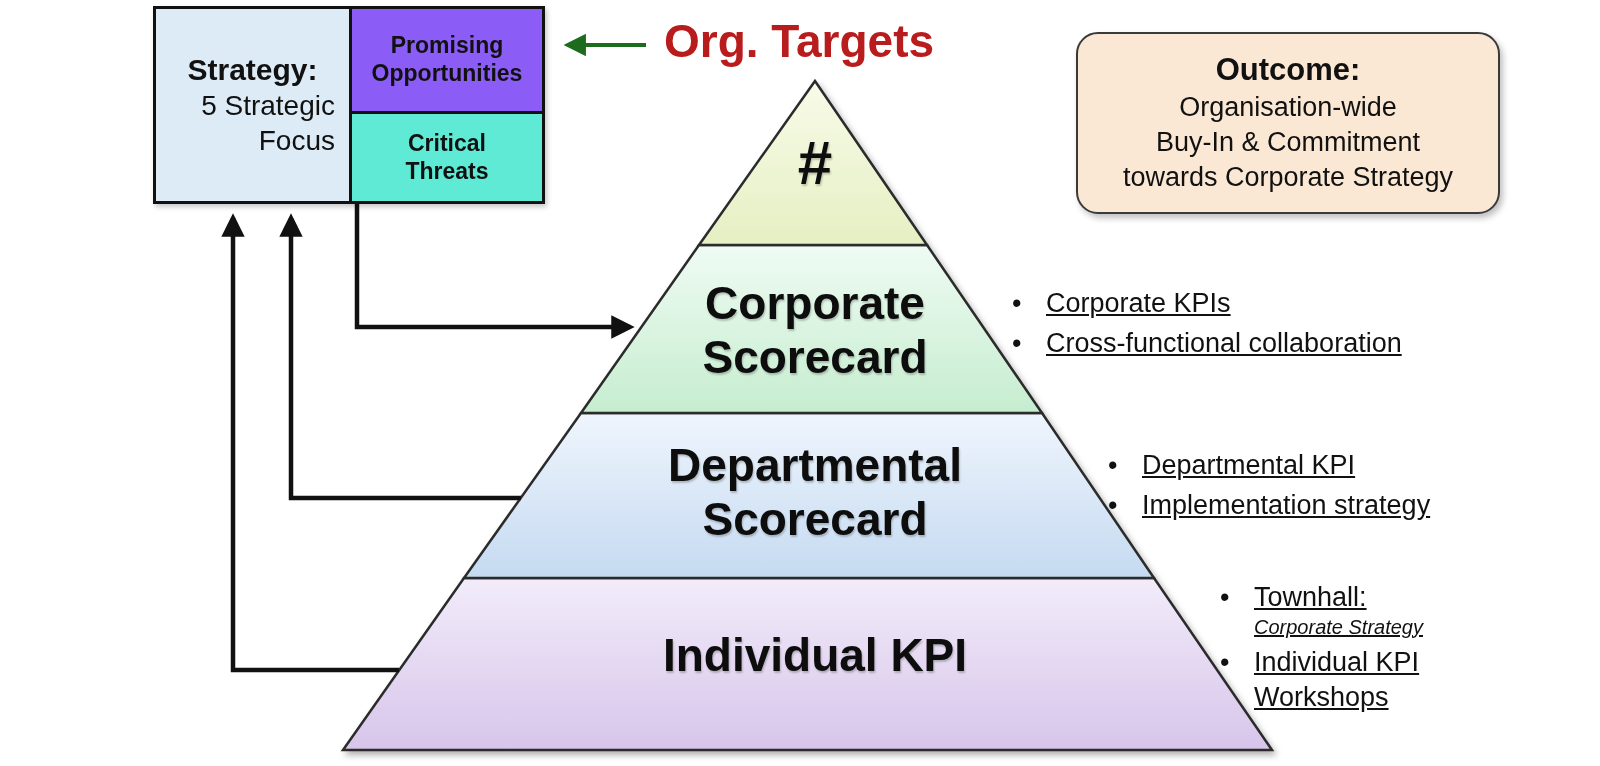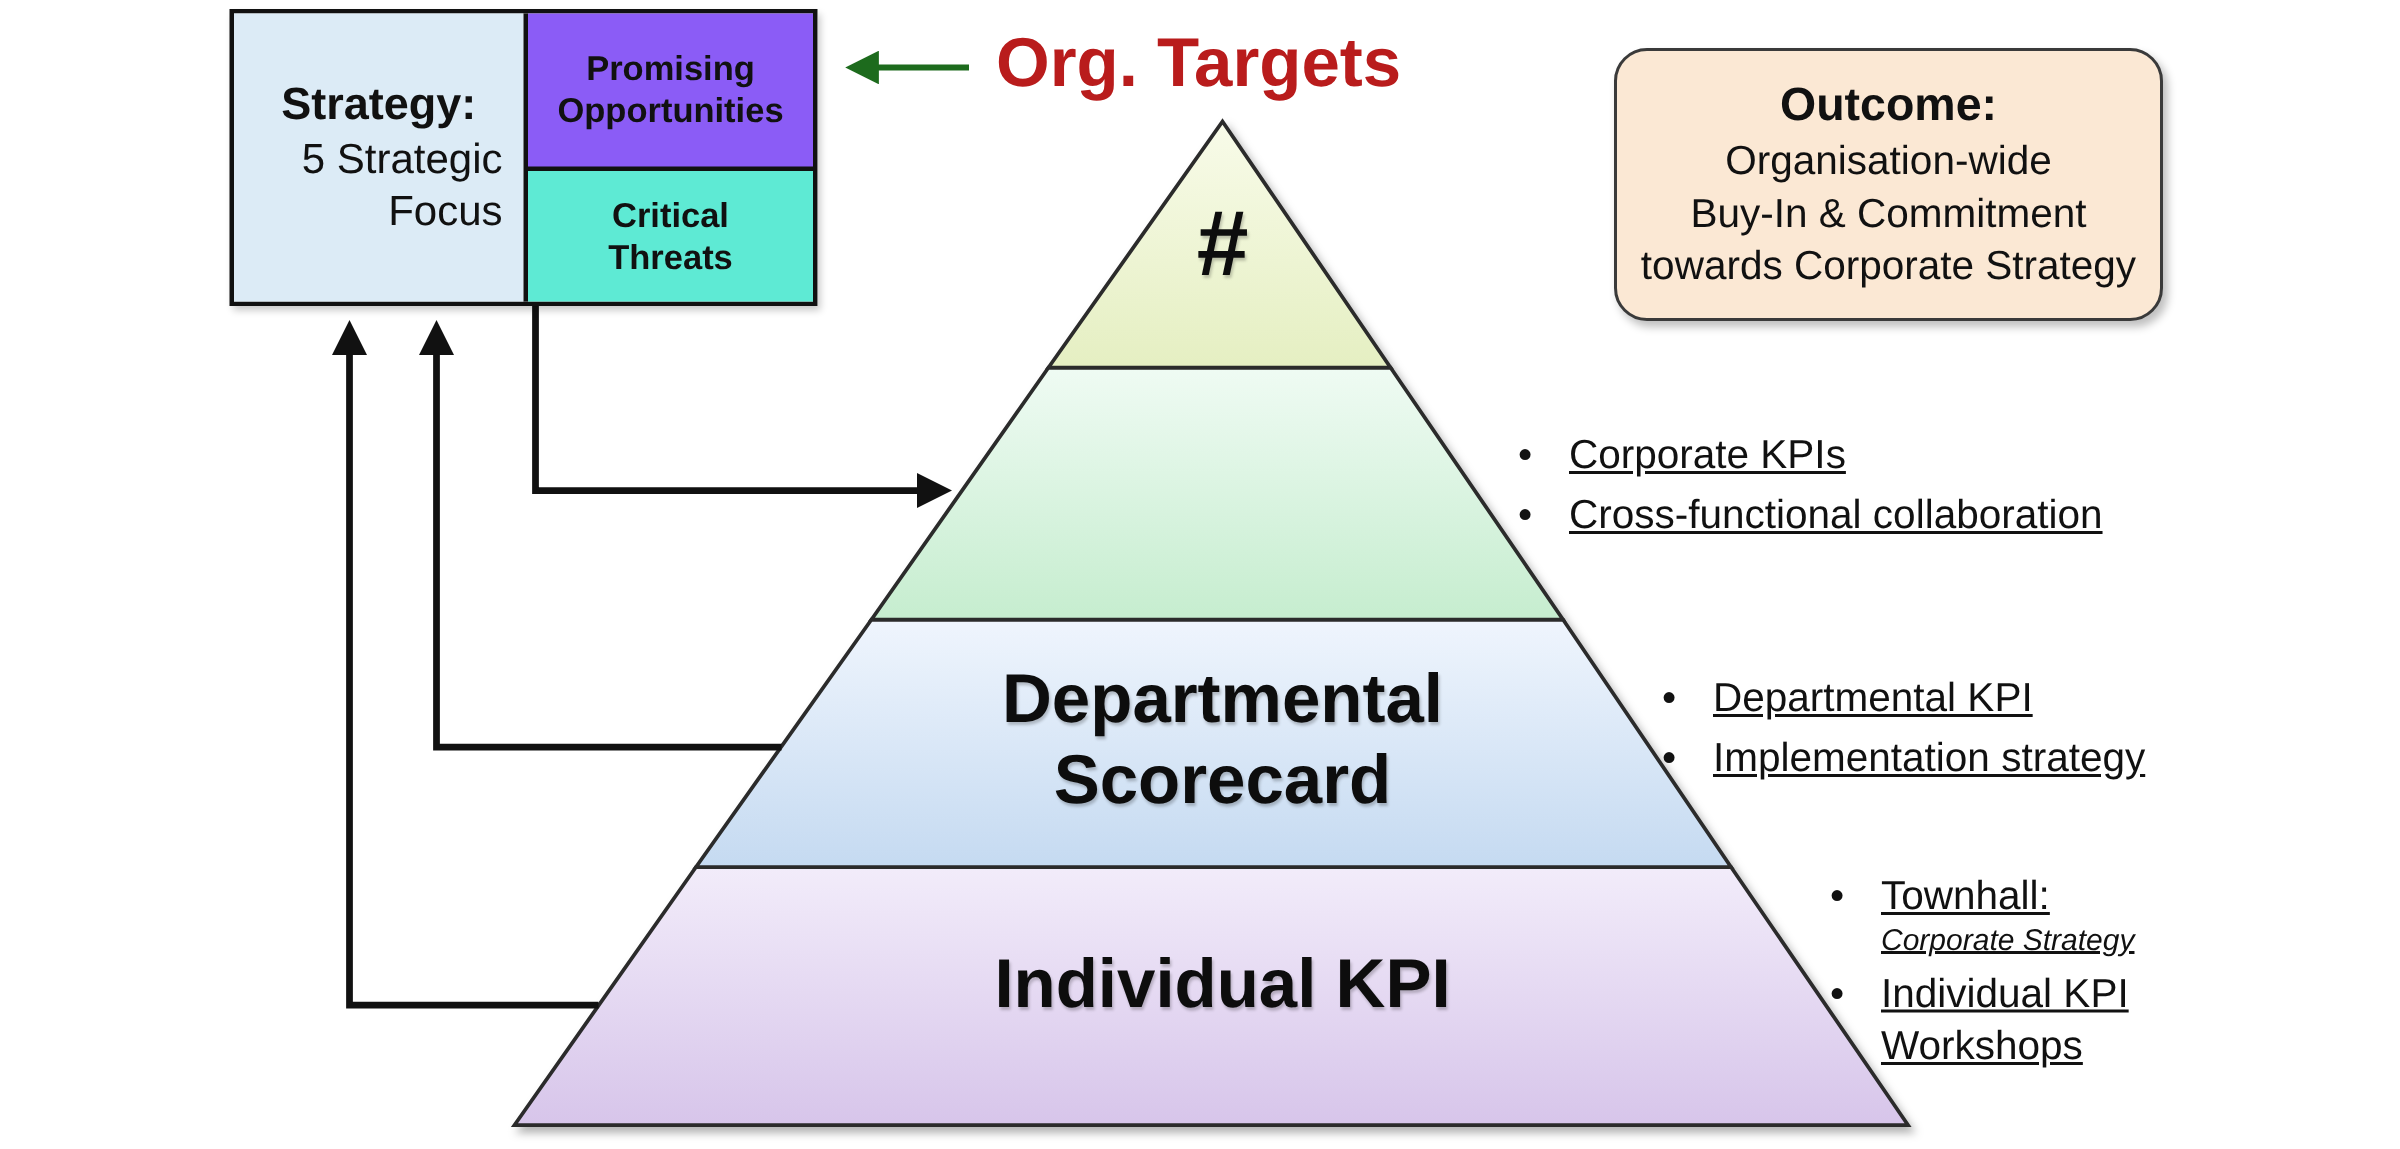--- a/index.html
+++ b/index.html
@@ -58,21 +58,21 @@
     position: absolute;
     left: 664px; top: 14px; width: 300px;
     font-weight: bold; font-size: 46px;
     color: #b91c1c;
     white-space: nowrap;
   }
 
   
   .outcome-box {
     position: absolute;
-    left: 1076px; top: 32px; width: 366px; height: 182px;
+    left: 1076px; top: 32px; width: 424px; height: 182px;
     background: #fbe8d4;
     border: 2.5px solid #3a3a3a;
     border-radius: 22px;
     box-sizing: border-box;
     display: flex; flex-direction: column;
     align-items: center; justify-content: center;
     text-align: center;
     box-shadow: 3px 4px 6px rgba(0,0,0,0.25);
   }
   .outcome-title { font-weight: bold; font-size: 31px; line-height: 1.25; }
@@ -167,20 +167,21 @@
   <div class="org-targets">Org. Targets</div>
 
   <div class="outcome-box">
     <div class="outcome-title">Outcome:</div>
     <div class="outcome-line">Organisation-wide</div>
     <div class="outcome-line">Buy-In &amp; Commitment</div>
     <div class="outcome-line">towards Corporate Strategy</div>
   </div>
 
   <div class="band-label hash-label">#</div>
+  <div class="band-label corp-label">Corporate Scorecard</div>
   <div class="band-label dept-label">Departmental Scorecard</div>
   <div class="band-label indiv-label">Individual KPI</div>
 
   <div class="bullet-list list-corporate">
     <div class="bullet-item">
       <span class="bullet-dot">•</span>
       <span class="bullet-text">Corporate KPIs</span>
     </div>
     <div class="bullet-item">
       <span class="bullet-dot">•</span>

